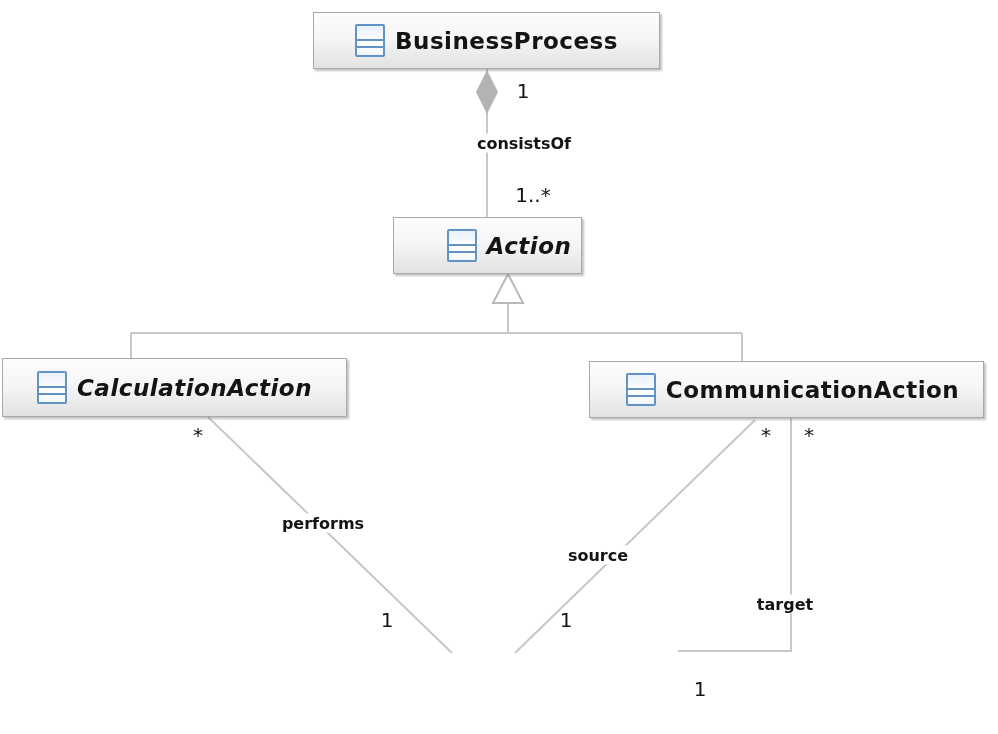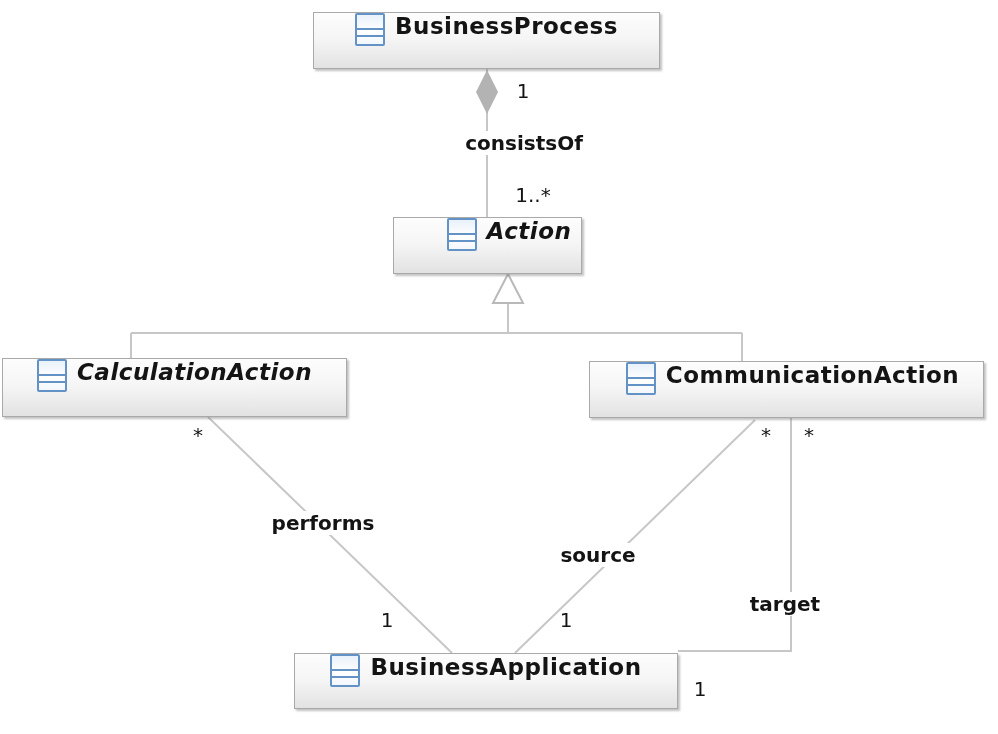--- a/index.html
+++ b/index.html
@@ -16,21 +16,21 @@
   .edge-layer {
     position: absolute;
     left: 0; top: 0;
     width: 998px; height: 734px;
   }
 
   .class-box {
     position: absolute;
     box-sizing: border-box;
     display: flex;
-    align-items: flex-start;
+    align-items: center;
     justify-content: center;
     gap: 10px;
     border: 1px solid #a9a9a9;
     background: linear-gradient(180deg, #fdfdfd 0%, #f5f5f5 48%, #e2e2e2 100%);
     box-shadow: 2px 2px 2px rgba(120,120,120,0.45);
     color: #141414;
   }
   .class-name {
     font-weight: bold;
     font-size: 23px;
@@ -54,21 +54,21 @@
     position: absolute; left: 0; right: 0; height: 2px;
     background: #6292c6;
   }
   .cls-icon .bar1 { top: 13px; }
   .cls-icon .bar2 { top: 20px; }
 
   .edge-label {
     position: absolute;
     transform: translate(-50%, -50%);
     font-weight: bold;
-    font-size: 20px;
+    font-size: 16px;
     color: #141414;
     background: #ffffff;
     padding: 0 3px;
     white-space: nowrap;
   }
   .mult-label {
     position: absolute;
     transform: translate(-50%, -50%);
     font-weight: normal;
     font-size: 20px;
@@ -140,27 +140,20 @@
   </div>
 
   <div class="class-box" id="box-communication-action">
     <span class="cls-icon">
         <span class="bar1"></span>
         <span class="bar2"></span>
       </span>
     <span class="class-name">CommunicationAction</span>
   </div>
 
-  <div class="class-box" id="box-business-application">
-    <span class="cls-icon">
-        <span class="bar1"></span>
-        <span class="bar2"></span>
-      </span>
-    <span class="class-name">BusinessApplication</span>
-  </div>
 
   <span class="edge-label" id="lbl-consists-of">consistsOf</span>
   <span class="edge-label" id="lbl-performs">performs</span>
   <span class="edge-label" id="lbl-source">source</span>
   <span class="edge-label" id="lbl-target">target</span>
 
   <span class="mult-label" id="mult-comp-from">1</span>
   <span class="mult-label" id="mult-comp-to">1..*</span>
 
   <span class="mult-label" id="mult-performs-from">*</span>

